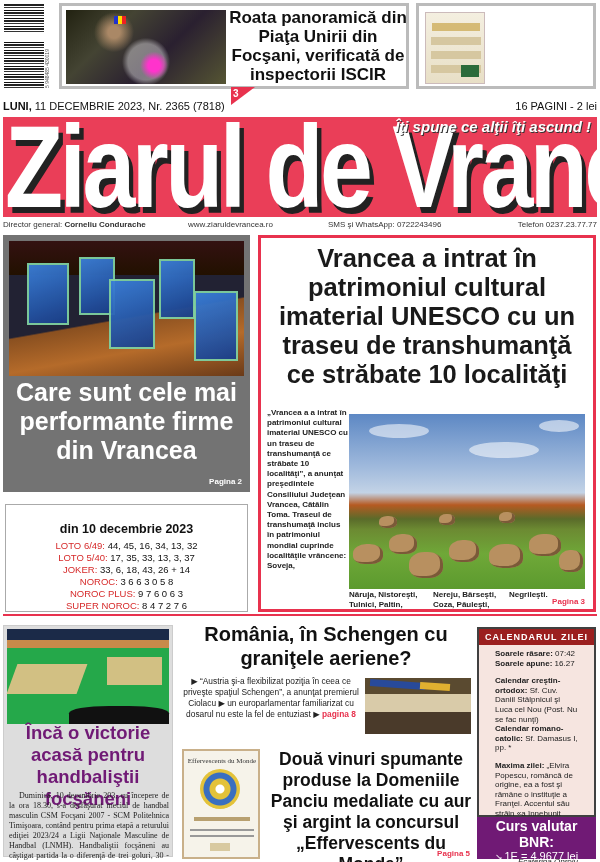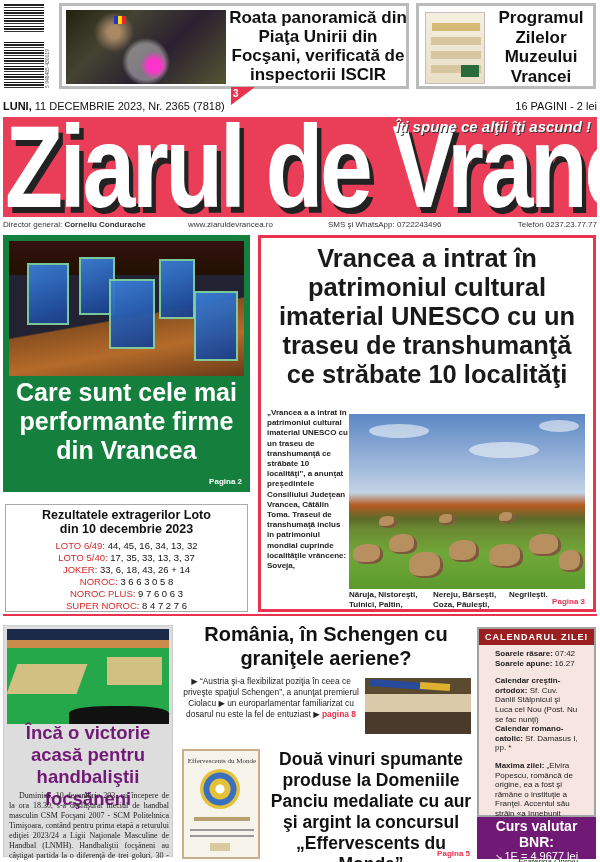--- a/index.html
+++ b/index.html
@@ -36,21 +36,21 @@
 .dateline .left b{font-weight:bold;}
 .dateline .right{position:absolute;right:0;top:0;}
 
 .masthead{left:3px;top:117px;width:594px;height:100px;background:#ea3e58;overflow:hidden;}
 .masthead .slogan{position:absolute;right:6px;top:1px;color:#fff;font-weight:bold;font-size:15px;font-style:italic;text-shadow:1px 1px 0 #333;font-family:"Liberation Sans",sans-serif;}
 .masthead .title{position:absolute;left:2px;top:-8px;color:#fff;font-family:"Liberation Sans",sans-serif;font-weight:bold;font-size:108px;letter-spacing:-4px;white-space:nowrap;transform:scaleX(0.88) scaleY(1.08);transform-origin:left top;text-shadow:5px 5px 0 #222;line-height:108px;}
 
 .infoline{left:3px;top:220px;width:594px;height:12px;font-size:8px;color:#333;}
 .infoline span{position:absolute;top:0;}
 
-.feature1{left:3px;top:235px;width:247px;height:257px;background:#15803d;}
+.feature1{left:3px;top:235px;width:247px;height:257px;background:#737373;}
 .feature1 .photo{position:absolute;left:6px;top:6px;width:235px;height:135px;
  background:linear-gradient(180deg,#311 0%,#210 25%,transparent 25%),linear-gradient(170deg,transparent 55%,#8a5020 56%,#b56b2a 75%,#6a3a18 100%),#223;}
 .award{position:absolute;background:linear-gradient(160deg,#3a7fd8,#1a3f8a);border:2px solid #7fd0a0;opacity:.95;}
 .feature1 h2{position:absolute;left:6px;top:143px;width:235px;color:#fff;font-size:25px;line-height:29px;text-align:center;font-weight:bold;}
 .feature1 .pg{position:absolute;right:8px;bottom:6px;color:#fff;font-size:8px;font-weight:bold;}
 
 .feature2{left:258px;top:235px;width:338px;height:377px;border:3px solid #e8324e;}
 .feature2 h1{position:absolute;left:4px;top:6px;width:324px;font-size:25.5px;line-height:29px;text-align:center;font-weight:bold;color:#1a1a1a;}
 .feature2 .lead{position:absolute;left:6px;top:170px;width:82px;font-size:8px;line-height:10.2px;font-weight:bold;color:#222;}
 .sheep{position:absolute;left:88px;top:176px;width:236px;height:175px;background:linear-gradient(180deg,#5d88c4 0%,#9fb9dc 30%,#c3d3e6 45%,#b65a22 52%,#5a6b2a 60%,#6c8a32 66%,#6fa838 80%,#5c9a2e 100%);}
@@ -86,21 +86,21 @@
 .wine .diploma{position:absolute;left:4px;top:4px;width:78px;height:110px;background:#f6f3ea;border:2px solid #c9b08a;}
 .wine .diploma .dt{position:absolute;left:2px;top:6px;width:72px;font-family:Liberation Serif, serif;font-size:7px;text-align:center;color:#333;}
 .wine .diploma .flower{position:absolute;left:16px;top:18px;width:40px;height:40px;border-radius:50%;background:radial-gradient(circle,#fff 0 4px,#e3c23a 5px 10px,#3a6fc0 11px 16px,#e3c23a 17px 20px,transparent 21px);}
 .wine .diploma .medal{position:absolute;left:10px;top:66px;width:56px;height:4px;background:#b8a070;}
 .wine .diploma .l1{position:absolute;left:6px;top:78px;width:64px;height:2px;background:#999;}
 .wine .diploma .l2{position:absolute;left:6px;top:84px;width:64px;height:2px;background:#999;}
 .wine .diploma .sig{position:absolute;left:26px;top:92px;width:20px;height:8px;background:#d8c9a0;}
 .wine h2{position:absolute;left:90px;top:4px;width:206px;font-size:17.5px;line-height:21px;text-align:center;font-weight:bold;color:#111;}
 .wine .pg{position:absolute;right:4px;top:104px;color:#e8324e;font-size:8px;font-weight:bold;padding-left:47px;}
 
-.cal{left:477px;top:627px;width:119px;height:190px;background:#f6e5e0;border:2px solid #a3a3a3;}
+.cal{left:477px;top:627px;width:119px;height:190px;background:#f6e5e0;border:2px solid #404040;}
 .cal .hdr{background:#9b1f1f;color:#fff;font-weight:bold;font-size:9px;letter-spacing:1px;text-align:center;height:16px;line-height:16px;}
 .cal .body{padding:4px 16px;font-size:8px;line-height:9.6px;color:#222;}
 .cal .body b{font-weight:bold;}
 .cal .body .sp{height:8px;}
 .cal .body .sig{text-align:right;font-style:italic;}
 .bnr{left:477px;top:817px;width:119px;height:42px;background:#701a75;color:#fff;text-align:center;}
 .bnr .t{font-weight:bold;font-size:14px;line-height:16px;margin-top:1px;}
 .bnr .r{font-size:11px;line-height:12.5px;font-weight:normal;}
 .bnr .arr{display:inline-block;font-size:9px;margin-right:2px;}
 </style>
@@ -122,21 +122,20 @@
 <div class="page-tag tag3">3</div>
 
 <div class="abs teaser teaser2">
   <div class="poster">
     <div class="pt"></div>
     <div class="p1"></div>
     <div class="p2"></div>
     <div class="p3"></div>
     <div class="green"></div>
   </div>
-  <div class="teaser-title">Programul Zilelor Muzeului Vrancei</div>
 </div>
 <div class="page-tag tag16">16</div>
 
 <div class="abs dateline">
   <div class="left"><b>LUNI,</b> <span>11 DECEMBRIE 2023, Nr. 2365 (7818)</span></div>
   <div class="right">16 PAGINI - 2 lei</div>
 </div>
 
 <div class="abs masthead">
   <div class="title">Ziarul de Vrancea</div>
@@ -184,21 +183,21 @@
     <span style="left:0">Năruja, Nistoreşti,
 Tulnici, Paltin,</span>
     <span style="left:84px">Nereju, Bârseşti,
 Coza, Păuleşti,</span>
     <span style="left:160px">Negrileşti.</span>
   </div>
   <div class="pg">Pagina 3</div>
 </div>
 
 <div class="abs loto">
-  <h3><span>Rezultatele extragerilor Loto</span><br><span>din 10 decembrie 2023</span></h3>
+  <h3><br><span>din 10 decembrie 2023</span></h3>
   <div class="rows">
     <div><span class="lbl">LOTO 6/49:</span><span> 44, 45, 16, 34, 13, 32</span></div>
     <div><span class="lbl">LOTO 5/40:</span><span> 17, 35, 33, 13, 3, 37</span></div>
     <div><span class="lbl">JOKER:</span><span> 33, 6, 18, 43, 26  + 14</span></div>
     <div><span class="lbl">NOROC:</span><span> 3 6 6 3 0 5 8</span></div>
     <div><span class="lbl">NOROC PLUS:</span><span> 9 7 6 0 6 3</span></div>
     <div><span class="lbl">SUPER NOROC:</span><span> 8 4 7 2 7 6</span></div>
   </div>
 </div>
 

